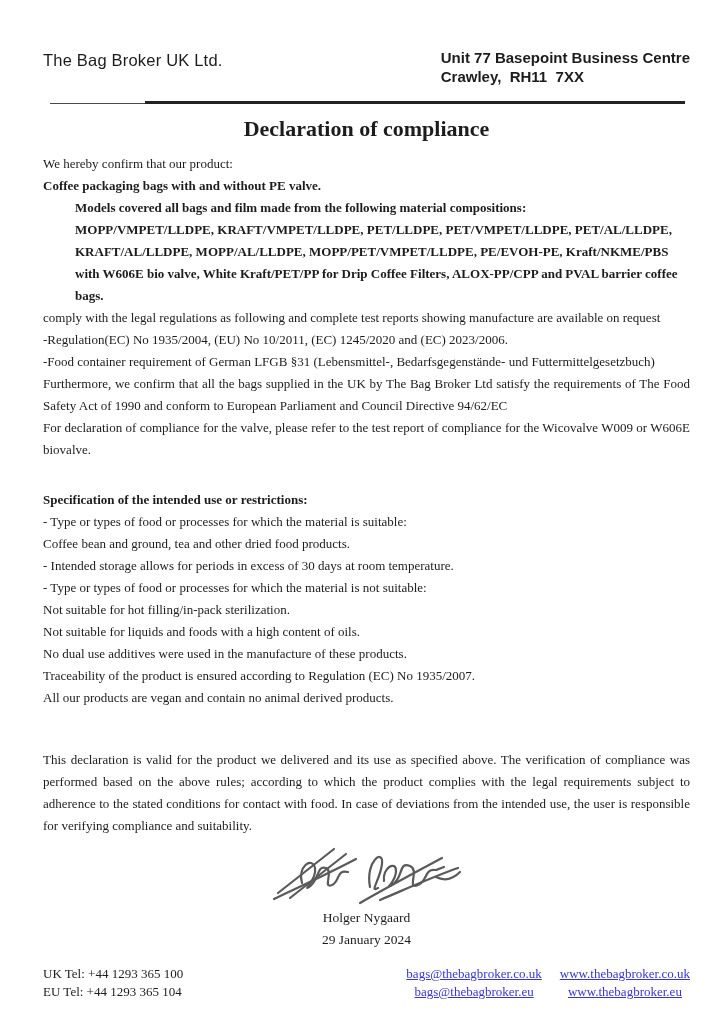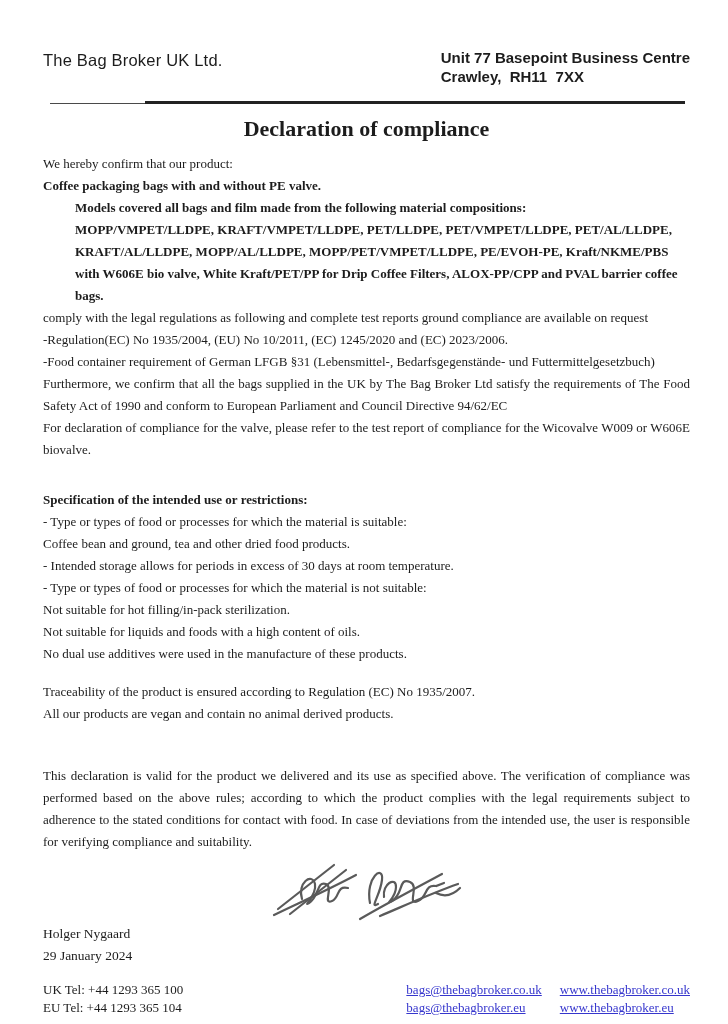--- a/index.html
+++ b/index.html
@@ -44,40 +44,40 @@
     font-size: 22px;
     line-height: 28px;
     margin-top: 11px;
   }
   
   .body-text { font-size: 13px; line-height: 22px; margin-top: 10px; }
   .b { font-weight: bold; }
   .indent { padding-left: 32px; }
   .just { text-align: justify; }
   .spec-block { margin-top: 28px; }
-  .trace-block { margin-top: 16px; }
+  .trace-block { }
   .validity { margin-top: 40px; }
   
-  .sig-block { margin-top: 4px; line-height: 22px; font-size: 13.5px; }
+  .sig-block { text-align: center; margin-top: 4px; line-height: 22px; font-size: 13.5px; }
   .sig-block svg { display: block; margin: 0 auto 2px auto; }
   
   .footer {
     display: flex;
     align-items: flex-start;
     margin-top: 14px;
     font-size: 13px;
     line-height: 18px;
   }
   .footer-links { margin-left: auto; display: flex; gap: 18px; }
   .footer a, .link {
     color: #3636cd;
     text-decoration: underline;
     cursor: pointer;
   }
-  .links-col div { margin-bottom: 0; }
+  .links-col div { margin-bottom: 0; text-align: center; }
   .links-col.webs { text-align: left; }
 </style>
 </head>
 <body>
 
 <div class="page">
 
   <div class="header-row">
     <div class="company">The Bag Broker UK Ltd.</div>
     <div class="address">
@@ -91,21 +91,21 @@
     <div class="rule-thick"></div>
   </div>
 
   <div class="doc-title">Declaration of compliance</div>
 
   <div class="body-text">
     <div>We hereby confirm that our product:</div>
     <div class="b">Coffee packaging bags with and without PE valve.</div>
     <div class="b indent">Models covered all bags and film made from the following material compositions:</div>
     <div class="b indent">MOPP/VMPET/LLDPE, KRAFT/VMPET/LLDPE, PET/LLDPE, PET/VMPET/LLDPE, PET/AL/LLDPE, KRAFT/AL/LLDPE, MOPP/AL/LLDPE, MOPP/PET/VMPET/LLDPE, PE/EVOH-PE, Kraft/NKME/PBS with W606E bio valve, White Kraft/PET/PP for Drip Coffee Filters, ALOX-PP/CPP and PVAL barrier coffee bags.</div>
-    <div>comply with the legal regulations as following and complete test reports ground compliance are available on request</div>
+    <div>comply with the legal regulations as following and complete test reports showing manufacture are available on request</div>
     <div>-Regulation(EC) No 1935/2004, (EU) No 10/2011, (EC) 1245/2020 and (EC) 2023/2006.</div>
     <div>-Food container requirement of German LFGB §31 (Lebensmittel-, Bedarfsgegenstände- und Futtermittelgesetzbuch)</div>
     <div class="just">Furthermore, we confirm that all the bags supplied in the UK by The Bag Broker Ltd satisfy the requirements of The Food Safety Act of 1990 and conform to European Parliament and Council Directive 94/62/EC</div>
     <div class="just">For declaration of compliance for the valve, please refer to the test report of compliance for the Wicovalve W009 or W606E biovalve.</div>
 
     <div class="spec-block">
       <div class="b">Specification of the intended use or restrictions:</div>
       <div>- Type or types of food or processes for which the material is suitable:</div>
       <div>Coffee bean and ground, tea and other dried food products.</div>
       <div>- Intended storage allows for periods in excess of 30 days at room temperature.</div>

